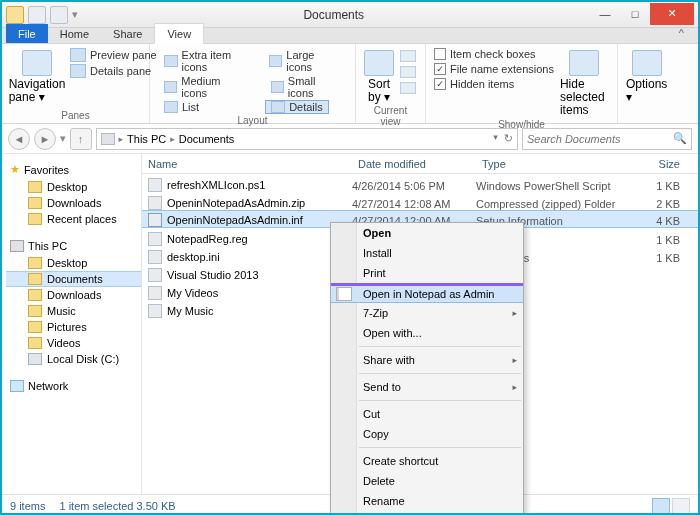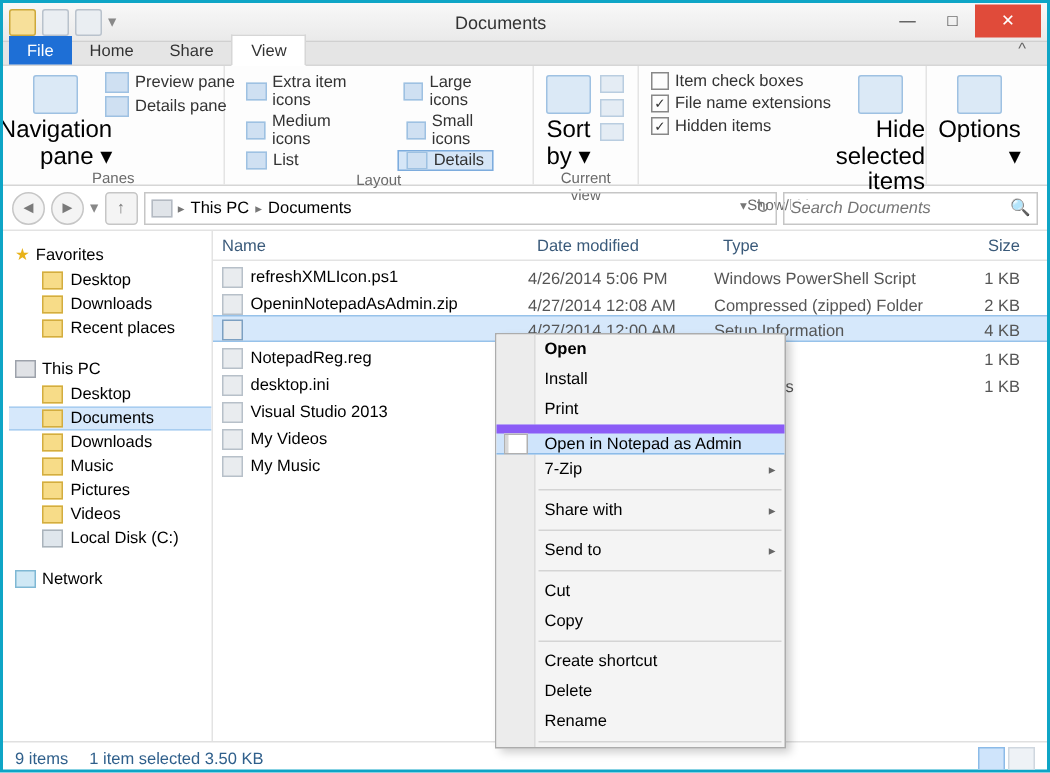--- a/index.html
+++ b/index.html
@@ -21,21 +21,21 @@
 .tab.active { background:#fff; border:1px solid #d6d6d6; border-bottom:1px solid #fff; position:relative; top:1px; }
 .ribbon-collapse { margin-left:auto; padding:4px 10px; color:#666; }
 
 
 .ribbon { height:80px; background:#fdfdfd; border-bottom:1px solid #d6d6d6; display:flex; }
 .group { border-right:1px solid #e4e4e4; padding:4px 8px 2px; display:flex; flex-direction:column; }
 .group .body { flex:1; display:flex; gap:6px; }
 .group .label { text-align:center; color:#6a6a6a; font-size:10px; padding-top:1px; }
 .bigbtn { display:flex; flex-direction:column; align-items:center; width:54px; justify-content:flex-start; gap:2px; padding-top:2px;}
 .bigbtn .ico { width:30px; height:26px; background:#dbe9f6; border:1px solid #9ec1e2; border-radius:2px; }
-.bigbtn .txt { text-align:right; font-size:16px; line-height:1.1; white-space:pre-line; }
+.bigbtn .txt { text-align:left; font-size:12px; line-height:1.1; white-space:pre-line; }
 .stack { display:flex; flex-direction:column; gap:2px; justify-content:flex-start; }
 .row { display:flex; align-items:center; gap:4px; white-space:nowrap; font-size:10.5px; color:#333; }
 .row .ico { width:16px; height:14px; background:#cfe0f2; border:1px solid #9ec1e2; }
 .viewopt { display:flex; align-items:center; gap:4px; padding:1px 6px; font-size:10.5px; color:#333; }
 .viewopt.selected { background:#d6e6f7; border:1px solid #7dacdd; padding:0 5px; }
 .chk { width:12px; height:12px; border:1px solid #888; display:inline-flex; align-items:center; justify-content:center; font-size:9px; line-height:1; }
 
 
 .navbar { height:30px; display:flex; align-items:center; gap:4px; padding:0 6px; border-bottom:1px solid #e3e3e3; }
 .navbtn { width:22px; height:22px; border-radius:50%; border:1px solid #c6c6c6; display:flex; align-items:center; justify-content:center; color:#7a7a7a; font-size:11px; background:#f4f4f4; }
@@ -72,21 +72,21 @@
 .frow.sel { background:#d6e8fb; border-top:1px solid #97c2ea; border-bottom:1px solid #97c2ea; height:18px; }
 .frow.sel .nm .ico { border-color:#7ca0c2; }
 
 
 .ctxmenu { position:absolute; left:328px; top:220px; width:194px; background:#f4f4f4; border:1px solid #acacac; box-shadow:3px 3px 6px rgba(0,0,0,.2); z-index:50; }
 .ctxmenu .gutter { position:absolute; left:0; top:0; bottom:0; width:26px; background:#ececec; border-right:1px solid #dcdcdc; }
 .ctxitem { position:relative; display:flex; align-items:center; height:20px; padding-left:32px; padding-right:18px; font-size:11px; }
 .ctxitem.sub::after { content:"▸"; position:absolute; right:6px; font-size:9px; color:#666; }
 .ctxitem .cicon { position:absolute; left:5px; width:16px; height:14px; }
 .ctxitem .cicon.note { background:#fff; border:1px solid #b0b0b0; box-shadow:inset 2px 0 0 #d8d8d8; }
-.ctxitem.hover { background:#cfe4fb; border-top:6px solid #8b5cf6; border-bottom:1px solid #8cbbe8; height:20px; }
+.ctxitem.hover { background:#cfe4fb; border-top:3px solid #8b5cf6; border-bottom:1px solid #8cbbe8; height:20px; }
 .ctxsep { height:1px; background:#d4d4d4; margin:3px 2px 3px 28px; position:relative; }
 
 
 .status { height:22px; border-top:1px solid #e0e0e0; display:flex; align-items:center; gap:14px; padding:0 8px; color:#2f5f8b; font-size:11px;}
 .status .right { margin-left:auto; display:flex; gap:2px;}
 .status .vbtn { width:18px; height:16px; border:1px solid #cfd7df; background:#eef2f6; }
 .status .vbtn.active { background:#cfe4fb; border-color:#8cbbe8; }
 </style>
 </head>
 <body>
@@ -327,20 +327,21 @@
             <span class="ico"></span>
             <span>OpeninNotepadAsAdmin.zip</span>
           </div>
           <div class="dm">4/27/2014 12:08 AM</div>
           <div class="ty">Compressed (zipped) Folder</div>
           <div class="sz">2 KB</div>
         </div>
         <div class="frow sel">
           <div class="nm">
             <span class="ico"></span>
+            <span>OpeninNotepadAsAdmin.inf</span>
           </div>
           <div class="dm">4/27/2014 12:00 AM</div>
           <div class="ty">Setup Information</div>
           <div class="sz">4 KB</div>
         </div>
         <div class="frow">
           <div class="nm">
             <span class="ico"></span>
             <span>NotepadReg.reg</span>
           </div>
@@ -393,20 +394,21 @@
   <div class="ctxitem">
       <span style="font-weight:600">Open</span>
     </div>
   <div class="ctxitem">Install</div>
   <div class="ctxitem">Print</div>
   <div class="ctxitem hover">
       <span class="cicon note"></span>
       <span>Open in Notepad as Admin</span>
     </div>
   <div class="ctxitem sub">7-Zip</div>
+  <div class="ctxitem">Open with...</div>
   <div class="ctxsep"></div>
   <div class="ctxitem sub">Share with</div>
   <div class="ctxsep"></div>
   <div class="ctxitem sub">Send to</div>
   <div class="ctxsep"></div>
   <div class="ctxitem">Cut</div>
   <div class="ctxitem">Copy</div>
   <div class="ctxsep"></div>
   <div class="ctxitem">Create shortcut</div>
   <div class="ctxitem">Delete</div>

